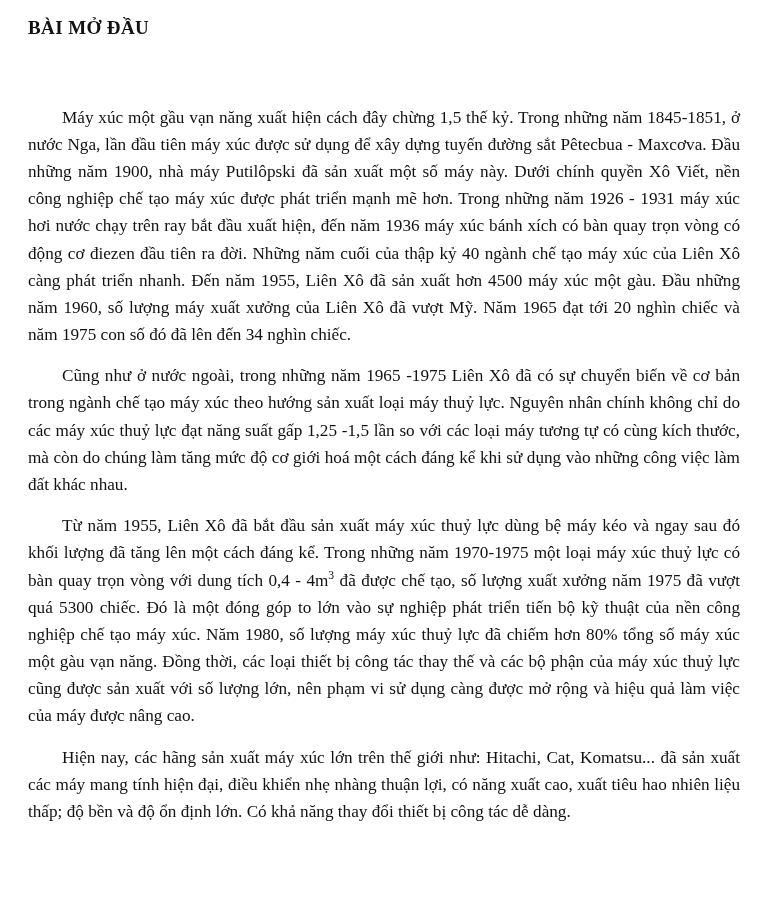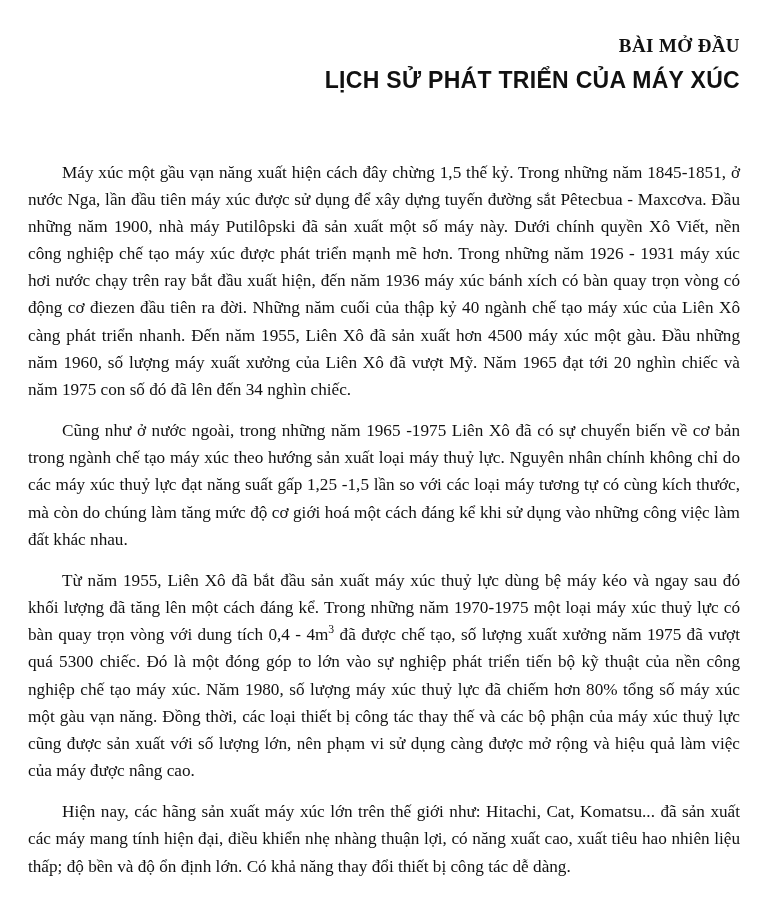--- a/index.html
+++ b/index.html
@@ -15,22 +15,22 @@
     overflow: hidden;
   }
   .page {
     width: 768px;
     height: 907px;
     box-sizing: border-box;
     padding: 10px 28px 0 28px;
     position: relative;
   }
   .heading-block {
-    text-align: right;
-    margin-top: 24px;
+    text-align: left;
+    margin-top: 6px;
   }
   .title-small {
     font-family: "Liberation Serif", serif;
     font-weight: bold;
     font-size: 19px;
     letter-spacing: 0.4px;
     line-height: 1.25;
   }
   .title-large {
     font-family: "Liberation Sans", sans-serif;
@@ -61,21 +61,20 @@
     line-height: 0;
   }
 </style>
 </head>
 <body>
 
 <div class="page">
 
   <div class="heading-block">
     <div class="title-small">BÀI MỞ ĐẦU</div>
-    <div class="title-large">LỊCH SỬ PHÁT TRIỂN CỦA MÁY XÚC</div>
   </div>
 
   <div class="body-block">
 
     <p class="para">Máy xúc một gầu vạn năng xuất hiện cách đây chừng 1,5 thế kỷ. Trong những năm 1845-1851, ở nước Nga, lần đầu tiên máy xúc được sử dụng để xây dựng tuyến đường sắt Pêtecbua - Maxcơva. Đầu những năm 1900, nhà máy Putilôpski đã sản xuất một số máy này. Dưới chính quyền Xô Viết, nền công nghiệp chế tạo máy xúc được phát triển mạnh mẽ hơn. Trong những năm 1926 - 1931 máy xúc hơi nước chạy trên ray bắt đầu xuất hiện, đến năm 1936 máy xúc bánh xích có bàn quay trọn vòng có động cơ điezen đầu tiên ra đời. Những năm cuối của thập kỷ 40 ngành chế tạo máy xúc của Liên Xô càng phát triển nhanh. Đến năm 1955, Liên Xô đã sản xuất hơn 4500 máy xúc một gàu. Đầu những năm 1960, số lượng máy xuất xưởng của Liên Xô đã vượt Mỹ. Năm 1965 đạt tới 20 nghìn chiếc và năm 1975 con số đó đã lên đến 34 nghìn chiếc.</p>
 
     <p class="para">Cũng như ở nước ngoài, trong những năm 1965 -1975 Liên Xô đã có sự chuyển biến về cơ bản trong ngành chế tạo máy xúc theo hướng sản xuất loại máy thuỷ lực. Nguyên nhân chính không chỉ do các máy xúc thuỷ lực đạt năng suất gấp 1,25 -1,5 lần so với các loại máy tương tự có cùng kích thước, mà còn do chúng làm tăng mức độ cơ giới hoá một cách đáng kể khi sử dụng vào những công việc làm đất khác nhau.</p>
 
     <p class="para"><span>Từ năm 1955, Liên Xô đã bắt đầu sản xuất máy xúc thuỷ lực dùng bệ máy kéo và ngay sau đó khối lượng đã tăng lên một cách đáng kể. Trong những năm 1970-1975 một loại máy xúc thuỷ lực có bàn quay trọn vòng với dung tích 0,4 - 4m</span><sup>3</sup><span> đã được chế tạo, số lượng xuất xưởng năm 1975 đã vượt quá 5300 chiếc. Đó là một đóng góp to lớn vào sự nghiệp phát triển tiến bộ kỹ thuật của nền công nghiệp chế tạo máy xúc. Năm 1980, số lượng máy xúc thuỷ lực đã chiếm hơn 80% tổng số máy xúc một gàu vạn năng. Đồng thời, các loại thiết bị công tác thay thế và các bộ phận của máy xúc thuỷ lực cũng được sản xuất với số lượng lớn, nên phạm vi sử dụng càng được mở rộng và hiệu quả làm việc của máy được nâng cao.</span></p>
 

